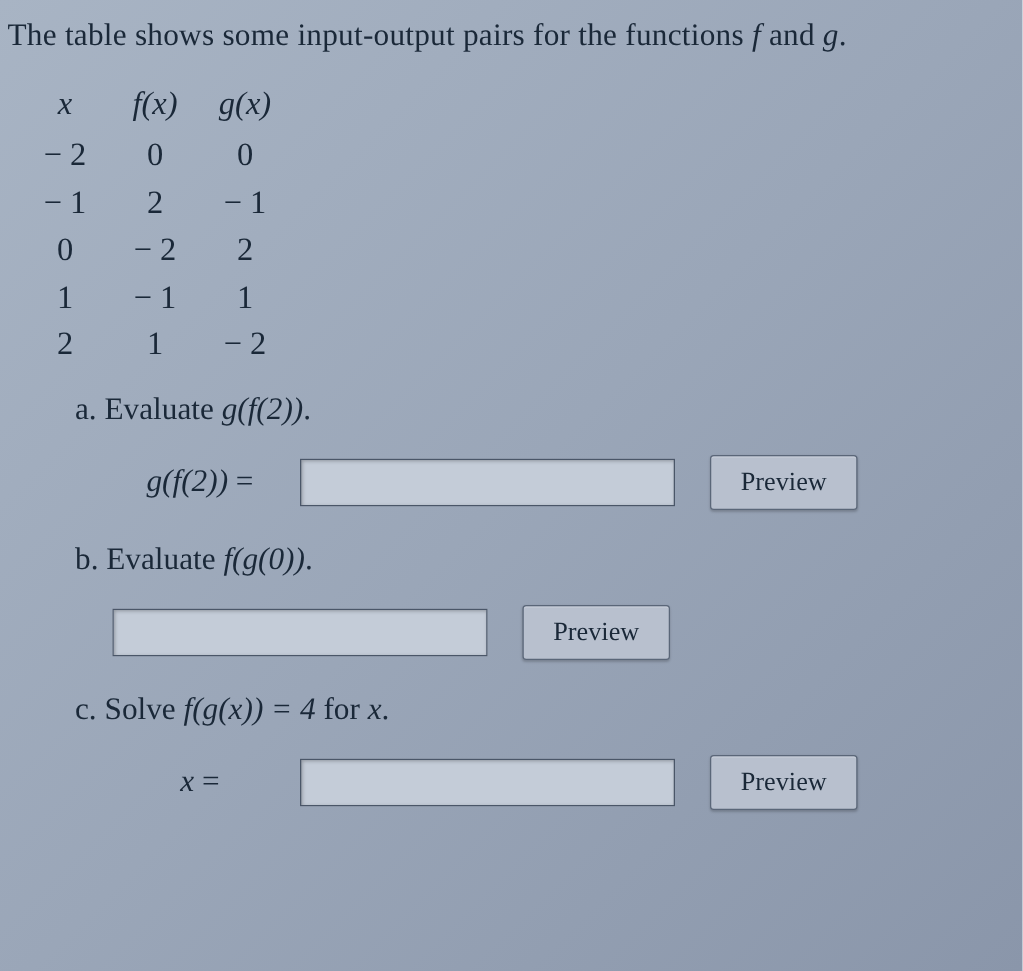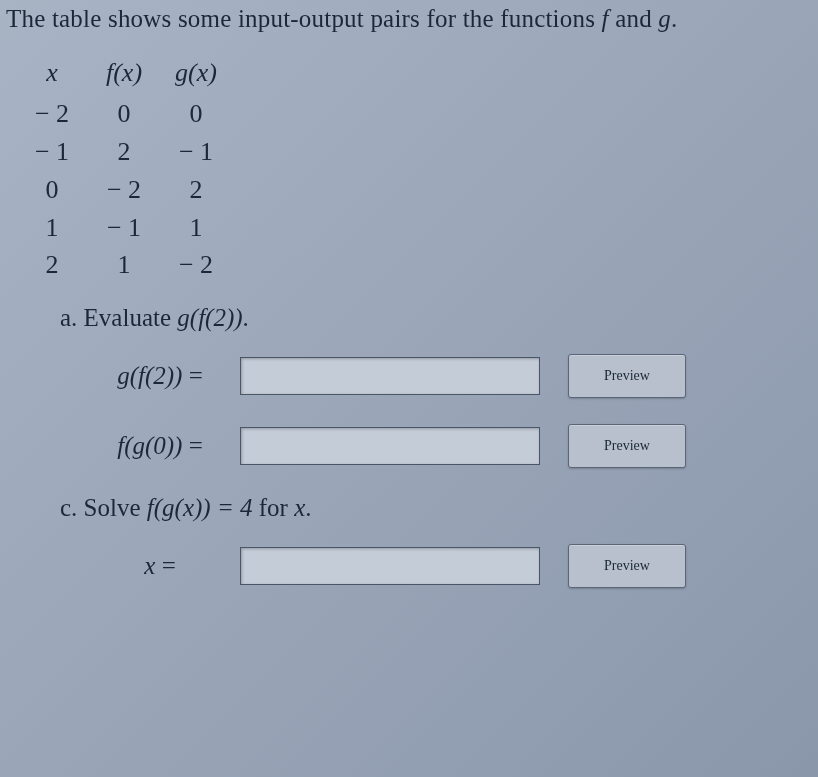--- a/index.html
+++ b/index.html
@@ -6,21 +6,21 @@
   body {
     width: 818px;
     height: 777px;
     background: linear-gradient(135deg, #a8b4c4 0%, #9aa6b8 50%, #8a96aa 100%);
     font-family: Georgia, 'Times New Roman', serif;
     color: #1a2838;
     overflow: hidden;
     position: relative;
   }
   .content {
-    padding: 2px 8px 0 6px;
+    padding: 12px 8px 0 6px;
   }
   .intro {
     font-size: 25px;
     line-height: 1.35;
     margin-bottom: 18px;
     letter-spacing: 0.2px;
   }
   .fi { font-style: italic; }
   .table {
     font-size: 26px;
@@ -67,21 +67,21 @@
     font-family: inherit;
   }
   .preview-btn {
     margin-left: 28px;
     width: 118px;
     height: 44px;
     background: #b8c0ce;
     border: 1px solid #5a6678;
     box-shadow: 0 1px 2px rgba(0,0,0,0.2), inset 0 1px 0 rgba(255,255,255,0.25);
     font-family: Georgia, serif;
-    font-size: 14px;
+    font-size: 21px;
     color: #1a2838;
     cursor: pointer;
     border-radius: 3px;
   }
 </style>
 </head>
 <body>
 
 <div class="content">
 
@@ -126,22 +126,24 @@
 
     <div class="qprompt">
       <span>a. Evaluate </span><span class="fi">g(f(2))</span><span>.</span>
     </div>
     <div class="answer-row">
       <div class="lhs"><span>g(f(2)) </span><span class="op">=</span></div>
       <input class="input" type="text" value="" style="">
       <button class="preview-btn">Preview</button>
     </div>
 
+    <div class="qprompt">
+      <span>b. Evaluate </span><span class="fi">f(g(0))</span><span>.</span>
+    </div>
     <div class="answer-row">
-      <div class="lhs"><span>f(g(0)) </span><span class="op">=</span></div>
       <input class="input" type="text" value="" style="">
       <button class="preview-btn">Preview</button>
     </div>
 
     <div class="qprompt">
       <span>c. Solve </span><span class="fi">f(g(x)) = 4</span><span> for </span><span class="fi">x</span><span>.</span>
     </div>
     <div class="answer-row">
       <div class="lhs"><span>x </span><span class="op">=</span></div>
       <input class="input" type="text" value="" style="">

